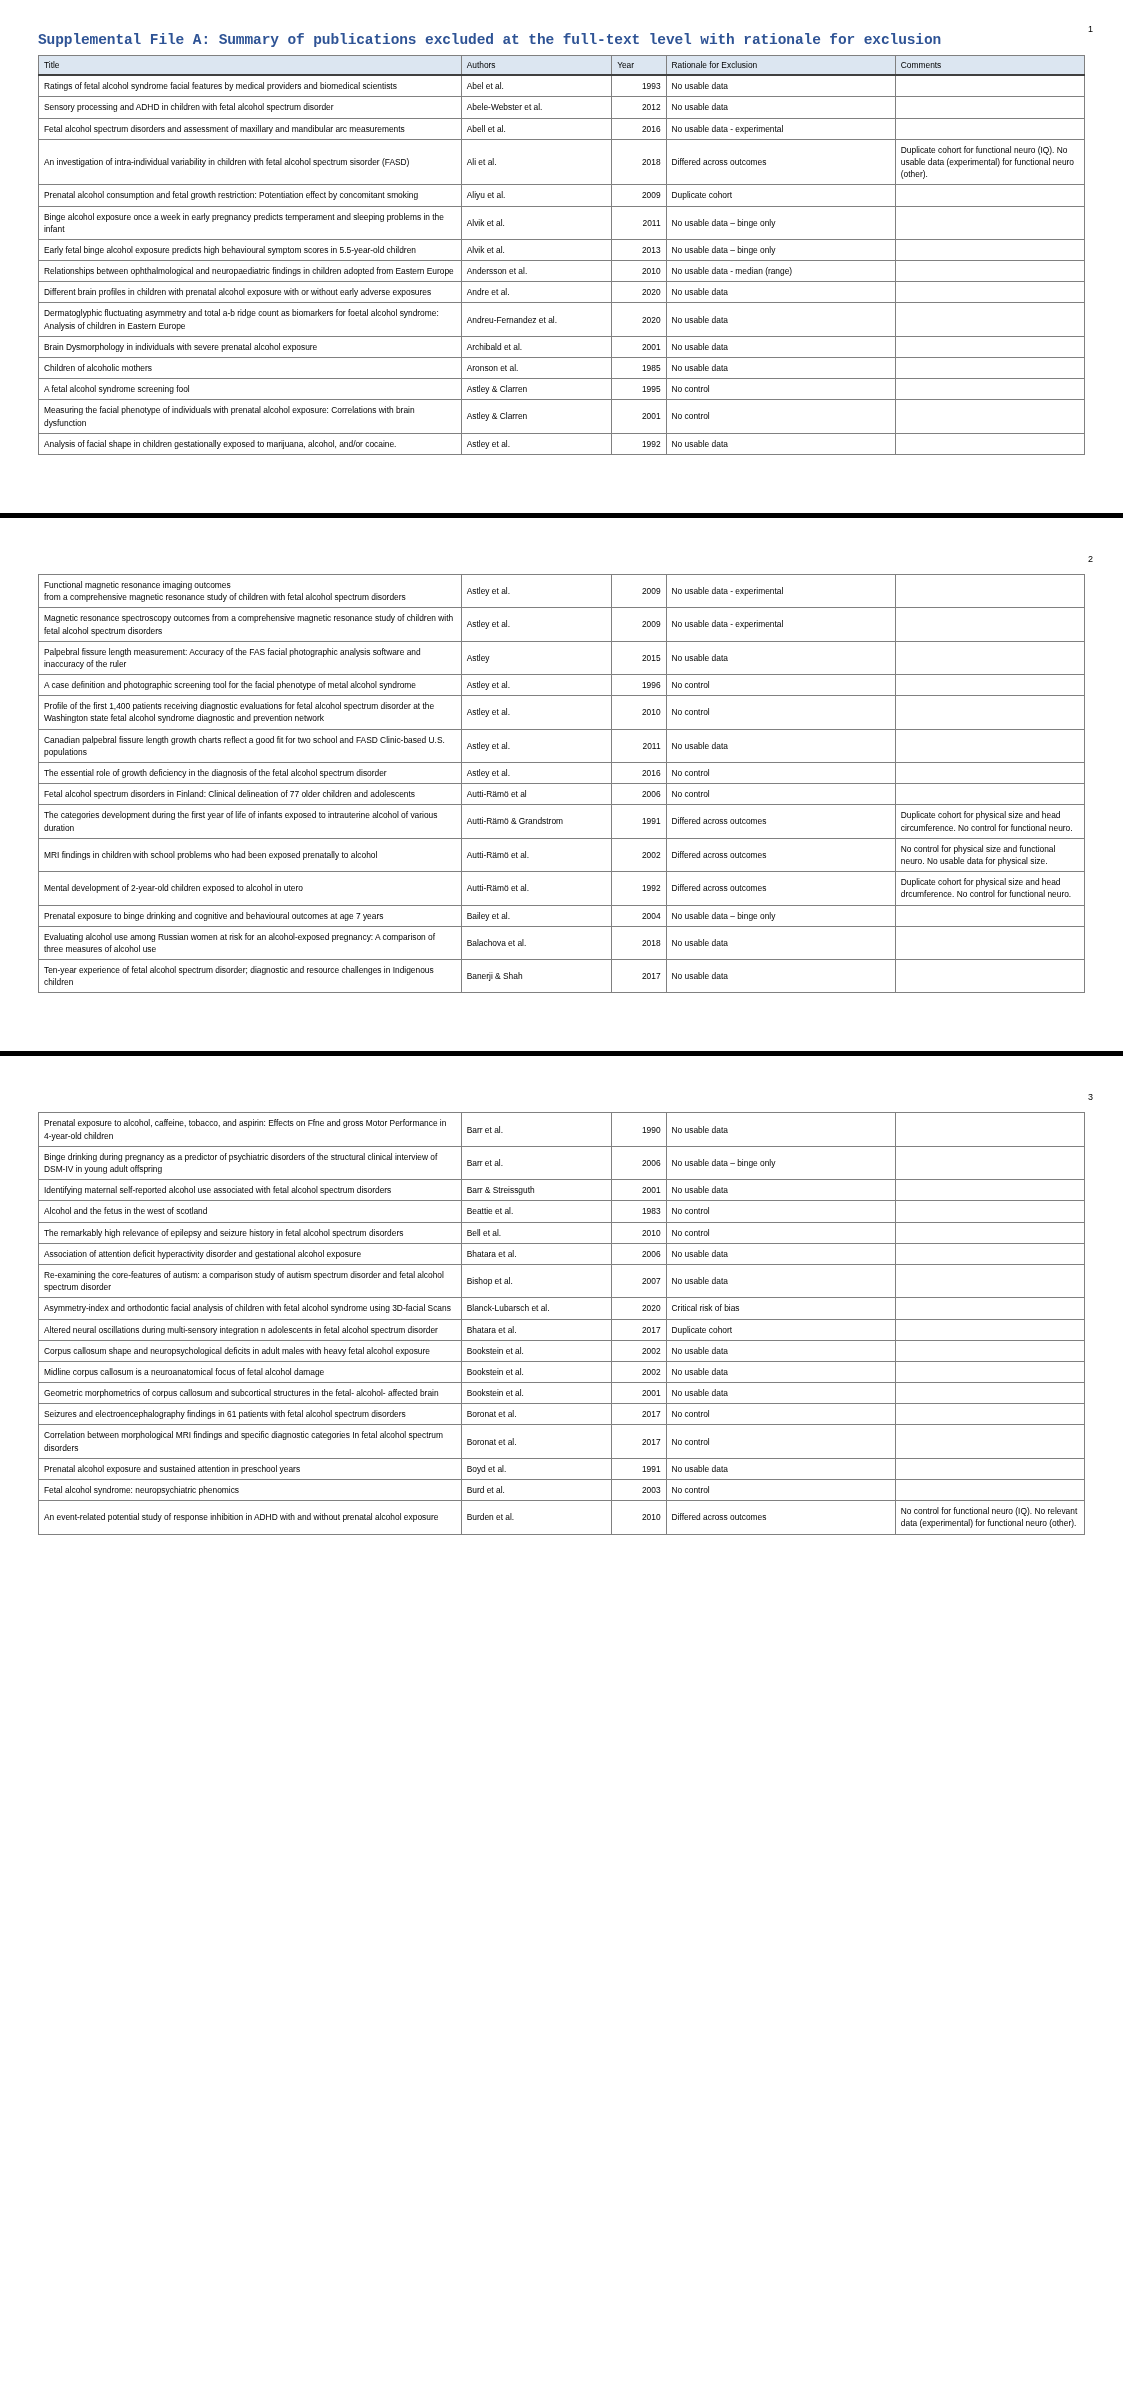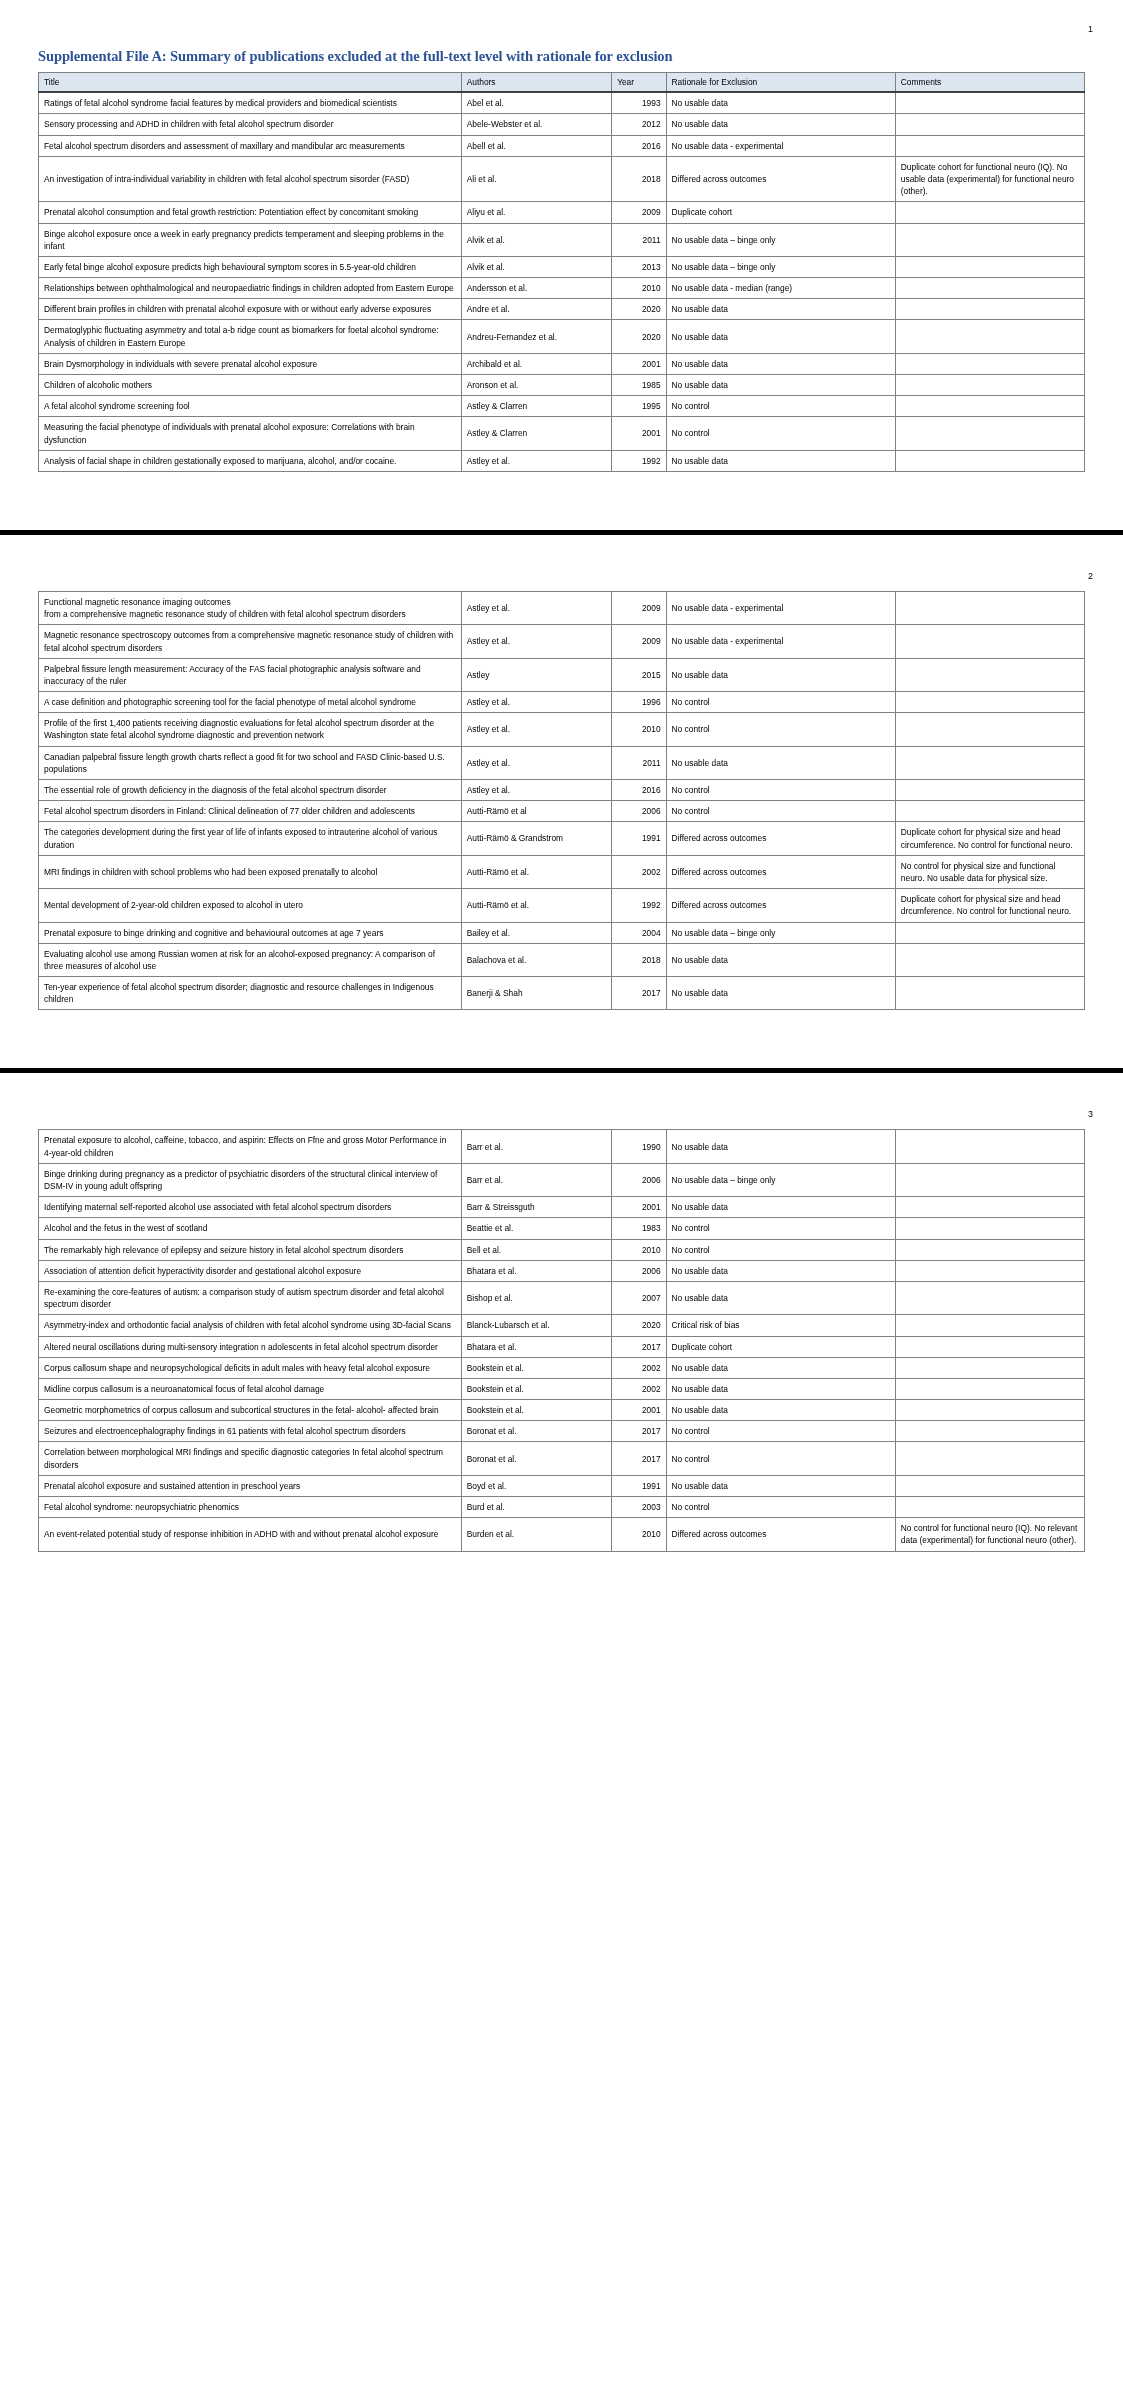--- a/index.html
+++ b/index.html
@@ -26,23 +26,23 @@
     right: 30px;
     font-size: 9px;
     color: #000;
     font-family: "Liberation Sans", sans-serif;
   }
   .doc-title {
     color: #2e5395;
     font-size: 14.5px;
     font-weight: bold;
     letter-spacing: -0.1px;
-    margin: 16px 0 7px 0;
+    margin: 0 0 7px 0;
     padding-top: 2px;
-    font-family: Liberation Serif, serif;
+    font-family: Liberation Mono, monospace;
   }
   table.tbl {
     border-collapse: collapse;
     width: 1047px;
     table-layout: fixed;
     font-size: 8.4px;
     line-height: 1.45;
   }
   table.tbl th, table.tbl td {
     border: 1px solid #808080;

